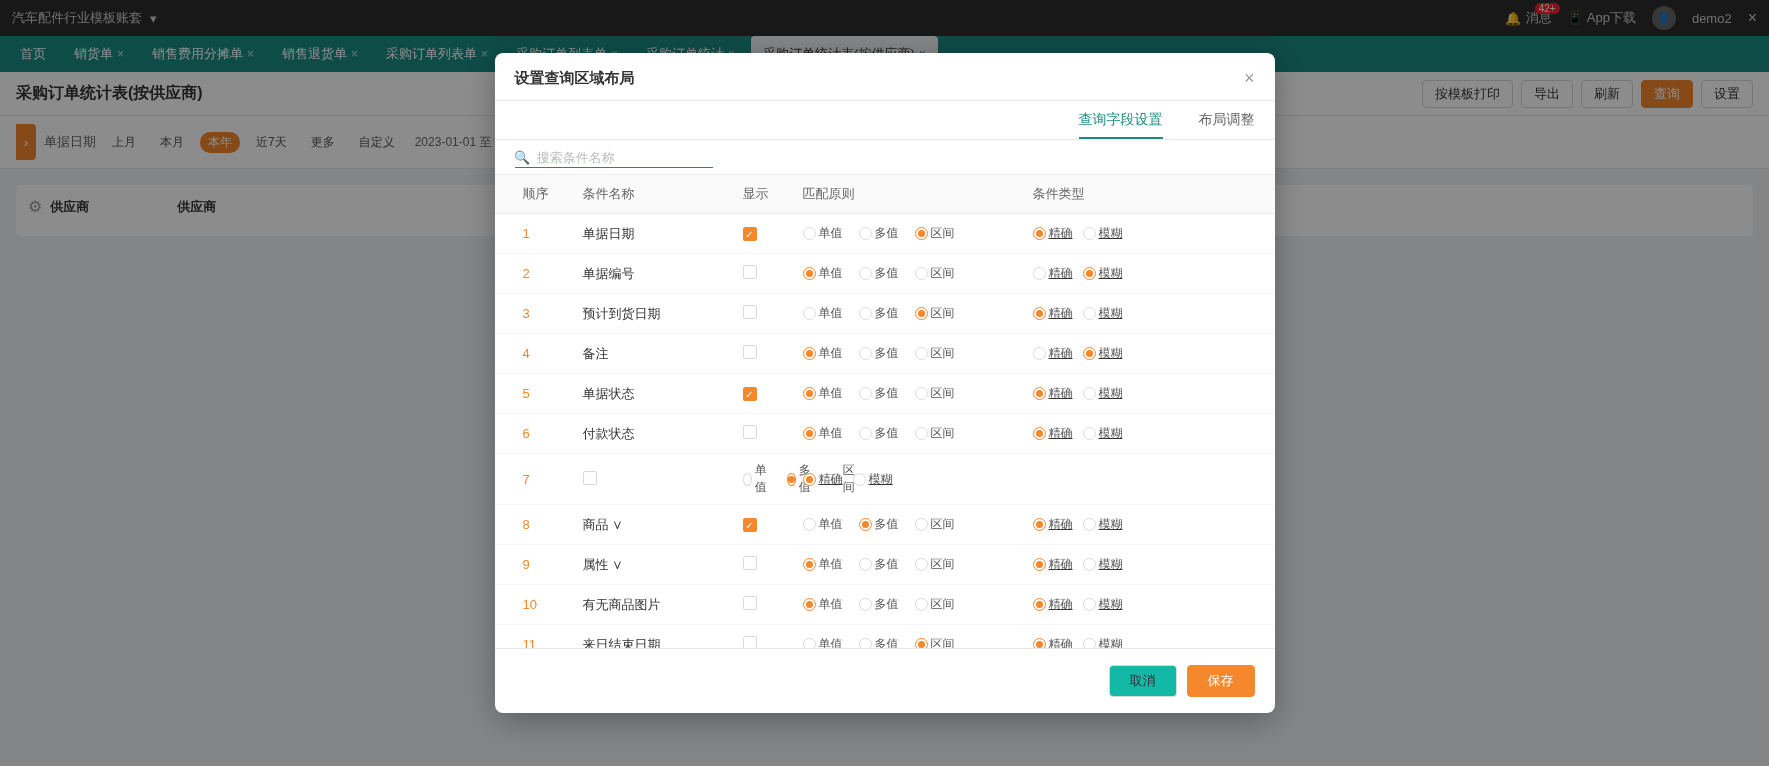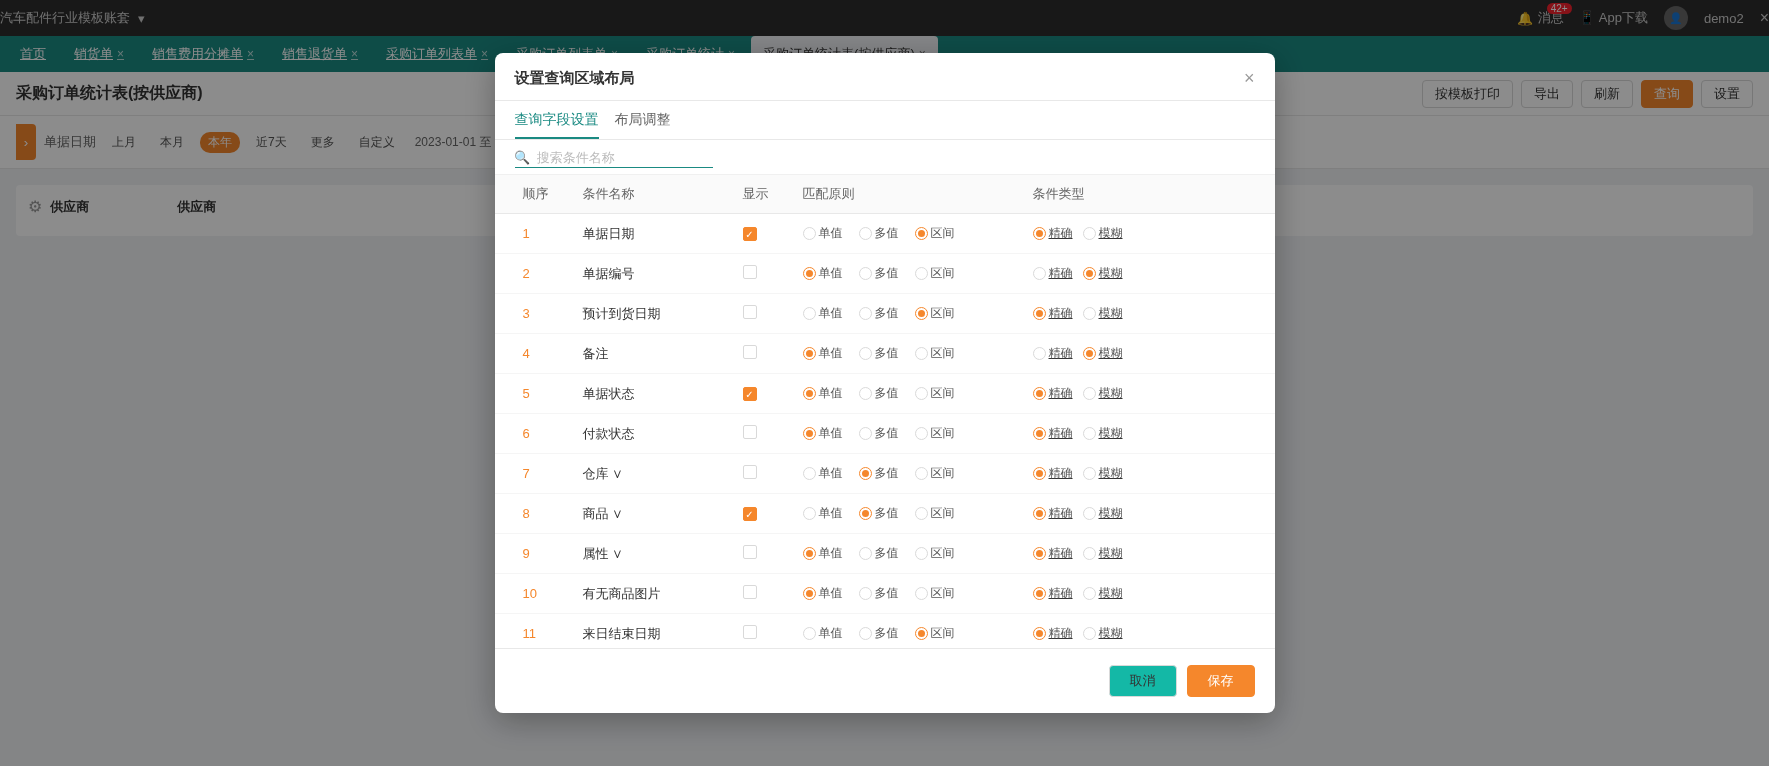--- a/index.html
+++ b/index.html
@@ -5,21 +5,21 @@
     * { box-sizing: border-box; margin: 0; padding: 0; }
     body { font-family: 'Microsoft YaHei', Arial, sans-serif; font-size: 13px; background: #f0f2f5; overflow: hidden; }
 
     
     .top-nav {
       background: #2d2d2d;
       height: 36px;
       display: flex;
       align-items: center;
       justify-content: space-between;
-      padding: 0 0;
+      padding: 0 12px;
       color: #ccc;
       gap: 32px;
     }
     .top-nav-left { display: flex; align-items: center; gap: 8px; font-size: 13px; }
     .top-nav-right { display: flex; align-items: center; gap: 16px; font-size: 13px; color: #ccc; }
     .top-nav-right .notif { display: flex; align-items: center; gap: 4px; position: relative; }
     .badge { background: #f5222d; color: white; font-size: 10px; border-radius: 8px; padding: 0 4px; position: absolute; top: -6px; right: -8px; }
     .top-nav-right .avatar { width: 24px; height: 24px; border-radius: 50%; background: #666; display: flex; align-items: center; justify-content: center; color: white; font-size: 11px; }
     .close-x { color: #ccc; cursor: pointer; font-size: 16px; }
 
@@ -35,21 +35,20 @@
     .tab-item {
       display: flex;
       align-items: center;
       padding: 0 12px;
       color: white;
       font-size: 13px;
       cursor: pointer;
       border-radius: 4px 4px 0 0;
       gap: 4px;
       white-space: nowrap;
-      text-decoration: underline;
     }
     .tab-item.active { background: #f0f2f5; color: #333; }
     .tab-close { font-size: 12px; color: inherit; opacity: 0.7; }
 
     
     .page-header {
       background: white;
       height: 44px;
       display: flex;
       align-items: center;
@@ -114,21 +113,21 @@
       position: relative;
     }
     .dialog-header {
       padding: 16px 20px 12px;
       border-bottom: 1px solid #e8e8e8;
       display: flex;
       justify-content: space-between;
     }
     .dialog-title { font-size: 15px; font-weight: bold; color: #333; }
     .dialog-close { cursor: pointer; color: #999; font-size: 18px; line-height: 1; }
-    .dialog-tabs { display: flex; padding: 0 20px; border-bottom: 1px solid #e8e8e8; gap: 16px; }
+    .dialog-tabs { display: flex; padding: 0 20px; border-bottom: 1px solid #e8e8e8; gap: 36px; justify-content: flex-end; }
     .dialog-tab { padding: 10px 0 8px; font-size: 14px; color: #666; cursor: pointer; border-bottom: 2px solid transparent; }
     .dialog-tab.active { color: #1a8a82; border-bottom-color: #1a8a82; font-weight: 500; }
     .dialog-search { padding: 10px 20px 6px; display: flex; align-items: center; gap: 6px; border-bottom: 1px solid #f0f0f0; }
     .search-input { border: none; outline: none; font-size: 13px; color: #333; flex: 1; }
     .search-input::placeholder { color: #bbb; }
     .search-underline { border-bottom: 1px solid #1a8a82; padding-bottom: 2px; display: flex; align-items: center; gap: 6px; }
 
     
     .dialog-table { flex: 1; overflow-y: auto; }
     .dt-header { display: grid; grid-template-columns: 60px 160px 60px 1fr 1fr; background: #fafafa; border-bottom: 1px solid #e8e8e8; padding: 0 20px; }
@@ -451,21 +450,20 @@
         </label>
         <label class="radio-item">
           <span class="radio-dot "></span>
           模糊
         </label>
       </div>
     </div>
         </div>
         <div class="dt-row">
           <div class="dt-cell dt-num">7</div>
-          <div class="dt-cell">仓库 ∨</div>
           <div class="dt-cell"><span class="cb"></span></div>
           <div class="dt-cell">
       <div class="radio-group">
         <label class="radio-item">
           <span class="radio-dot "></span>
           单值
         </label>
         <label class="radio-item">
           <span class="radio-dot selected"></span>
           多值

